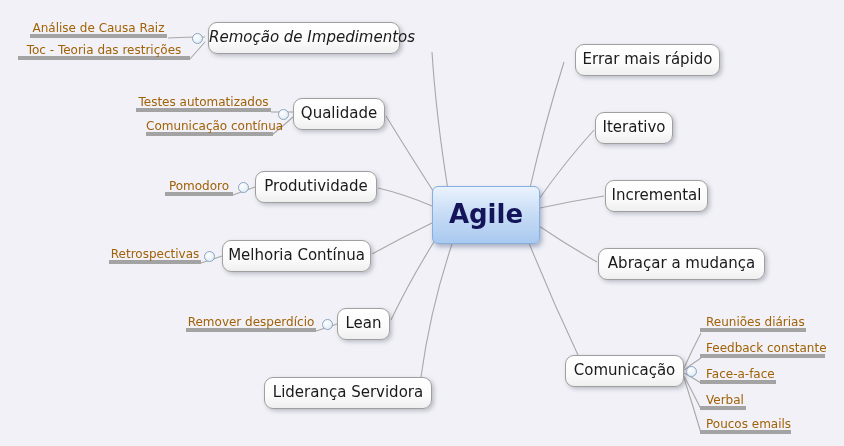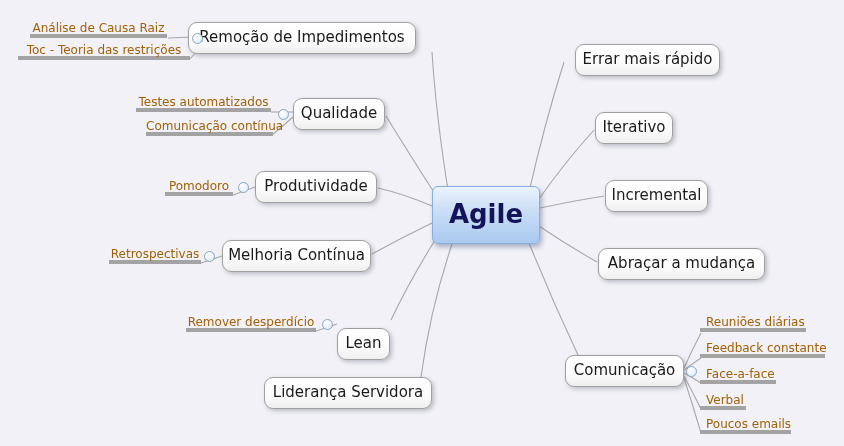--- a/index.html
+++ b/index.html
@@ -108,33 +108,33 @@
     <path d="M684,370 Q692,364 701,358"></path>
     <path d="M684,373 Q693,378 701,383"></path>
     <path d="M684,376 Q693,393 701,409"></path>
     <path d="M684,378 Q693,406 701,433"></path>
   </svg>
 
   <div class="root-topic">
     <span>Agile</span>
   </div>
 
-  <div class="topic" style="left:188px; top:22px; width:228px;">
+  <div class="topic" style="left:208px; top:22px; width:192px;font-style:italic;">
     <span>Remoção de Impedimentos</span>
   </div>
   <div class="topic" style="left:255px; top:171px; width:122px;">
     <span>Produtividade</span>
   </div>
   <div class="topic" style="left:293px; top:98px; width:92px;">
     <span>Qualidade</span>
   </div>
   <div class="topic" style="left:222px; top:240px; width:149px;">
     <span>Melhoria Contínua</span>
   </div>
-  <div class="topic" style="left:337px; top:308px; width:53px;margin-top:20px;">
+  <div class="topic" style="left:337px; top:308px; width:53px;">
     <span>Lean</span>
   </div>
   <div class="topic" style="left:264px; top:377px; width:168px;">
     <span>Liderança Servidora</span>
   </div>
 
   <div class="topic" style="left:563px; top:44px; width:145px;margin-left:12px;">
     <span>Errar mais rápido</span>
   </div>
   <div class="topic" style="left:595px; top:112px; width:78px;">

